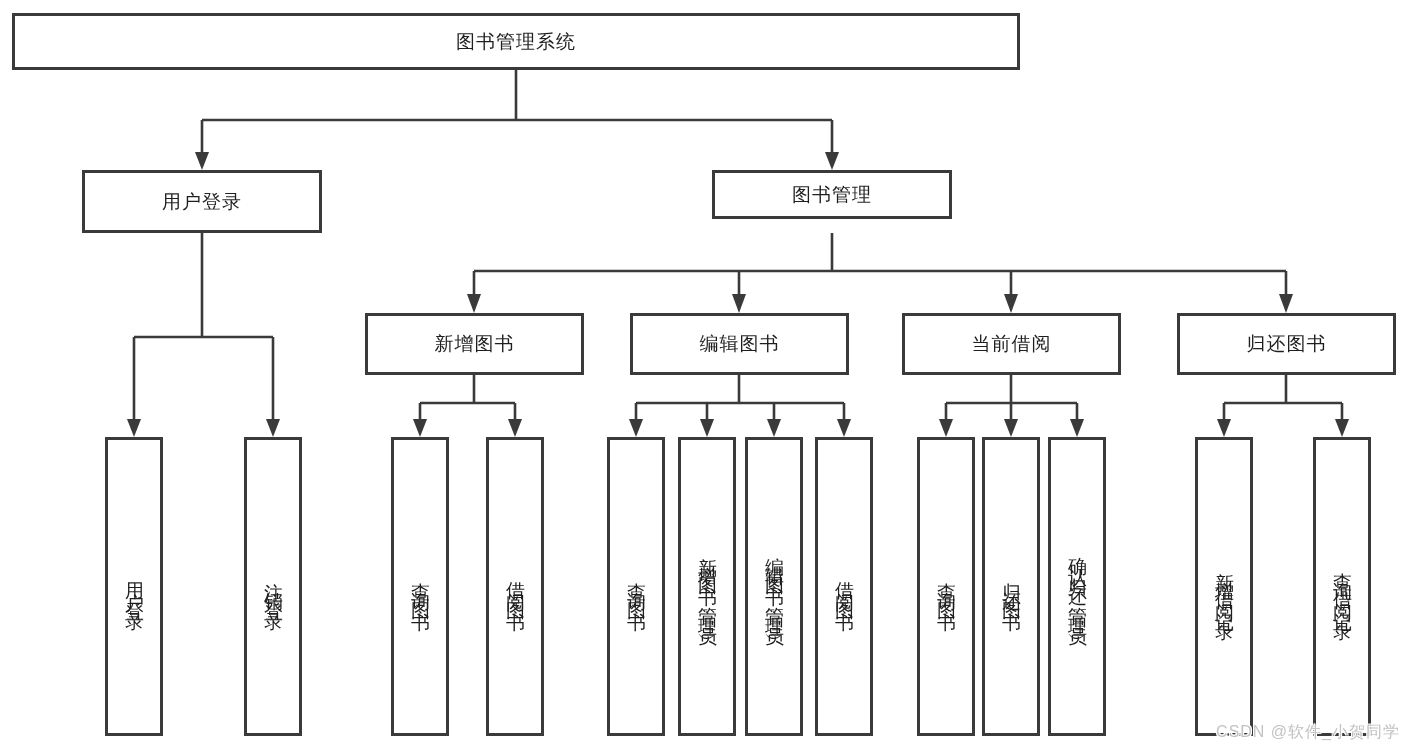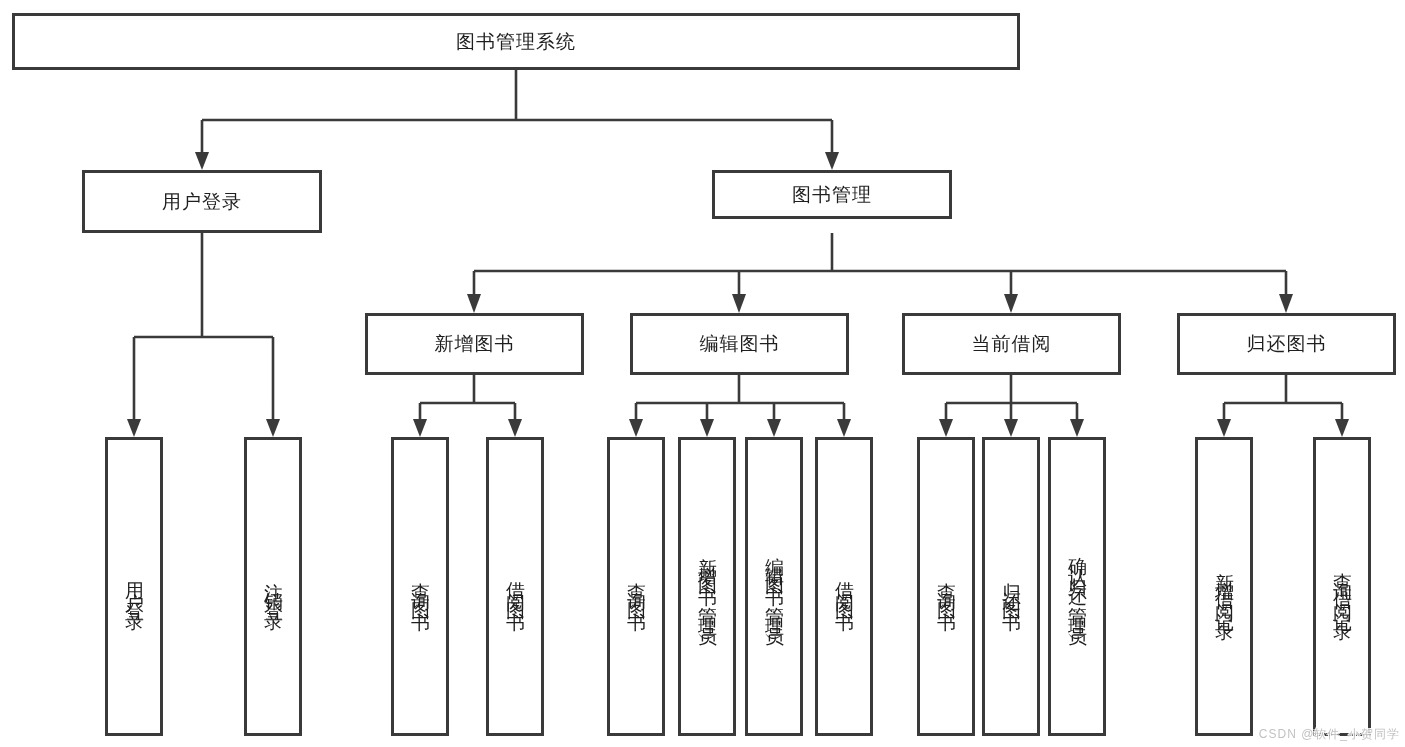--- a/index.html
+++ b/index.html
@@ -17,21 +17,21 @@
   .vbox {
     position:absolute; box-sizing:border-box; background:#ffffff;
     border:3px solid #3a3a3a; width:58px; top:437px; height:299px;
     display:flex; align-items:center; justify-content:center;
   }
   .vbox .vlabel {
     writing-mode:vertical-rl; text-orientation:mixed;
     font-size:19px; letter-spacing:10px; line-height:1.1; color:#1f1f1f;
   }
   .watermark {
-    position:absolute; right:5px; bottom:4px; font-size:12px; color:#c2c2c2;
+    position:absolute; right:5px; bottom:4px; font-size:16px; color:#c2c2c2;
     letter-spacing:1px; white-space:nowrap;
     text-shadow:1px 1px 0 #ffffff, -1px -1px 0 #ffffff, 1px -1px 0 #ffffff, -1px 1px 0 #ffffff;
   }
 </style>
 </head>
 <body>
 
 <div class="stage">
 
   <svg class="connectors" viewBox="0 0 1405 747" xmlns="http://www.w3.org/2000/svg" aria-hidden="true">

